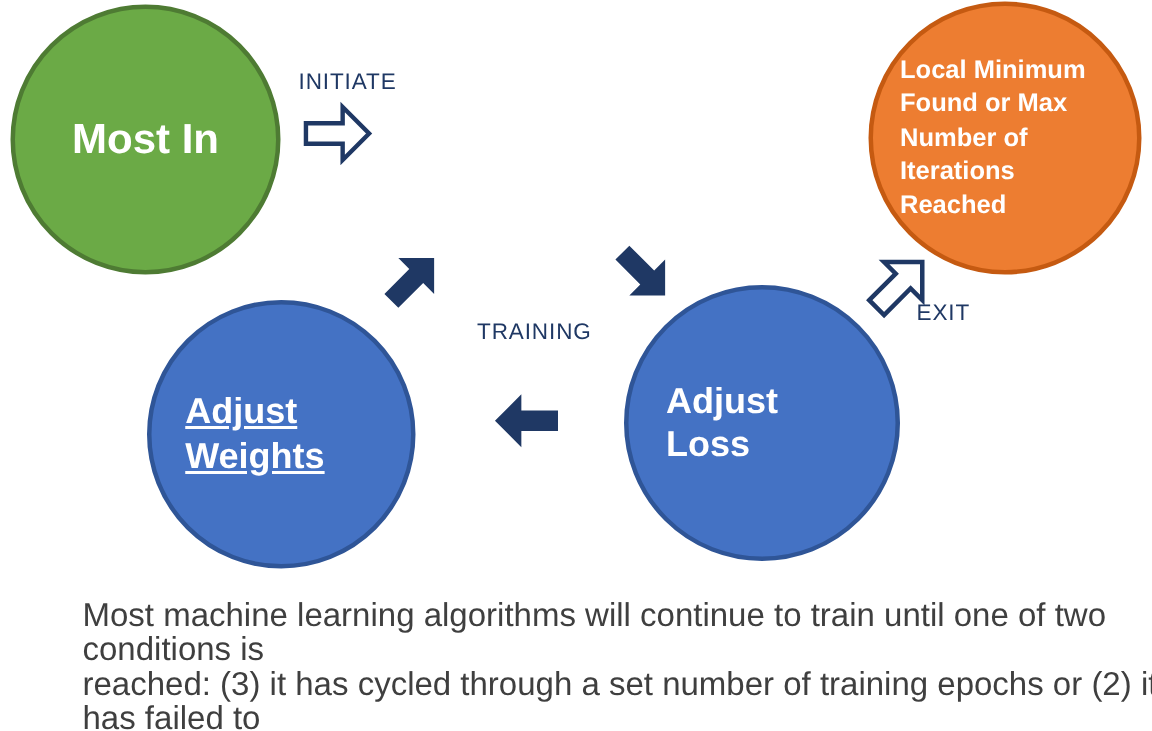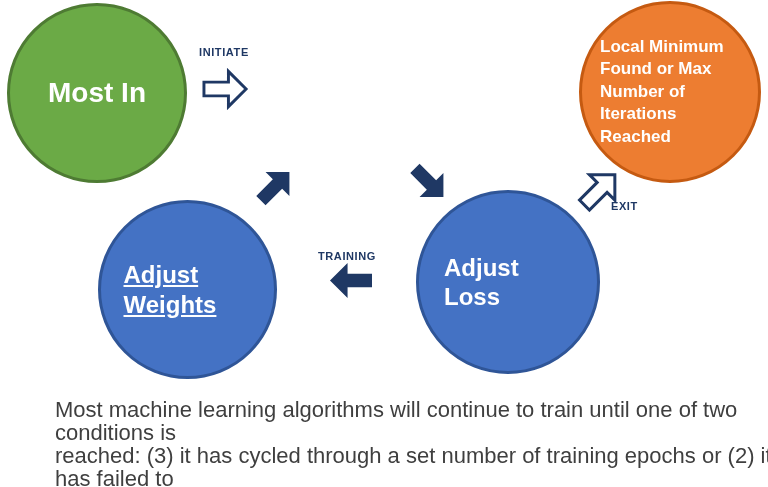--- a/index.html
+++ b/index.html
@@ -40,28 +40,28 @@
   .arrow { position: absolute; }
   .arrow svg { display: block; }
   .arrow-initiate { left: 202px; top: 66px;  width: 47px; height: 46px; }
   .arrow-pred-to-loss { left: 407px; top: 161px; width: 45px; height: 44px; transform: rotate(45deg); }
   .arrow-adjust-to-pred { left: 253px; top: 164px; width: 45px; height: 44px; transform: rotate(-45deg); }
   .arrow-loss-to-adjust { left: 327px; top: 259px; width: 47px; height: 43px; transform: rotate(180deg); }
   .arrow-exit { left: 576px; top: 166px; width: 48px; height: 47px; transform: rotate(-45deg); }
 
   .edge-label {
     position: absolute;
-    font-size: 11px;
-    font-weight: 700;
+    font-size: 15px;
+    font-weight: 400;
     letter-spacing: 0.6px;
     color: #1F3864;
     white-space: nowrap;
   }
   .label-initiate { left: 199px; top: 46px; }
-  .label-training { left: 318px; top: 213px; margin-top: 37px; }
+  .label-training { left: 318px; top: 213px; }
   .label-exit     { left: 611px; top: 200px; }
 
   .caption {
     position: absolute;
     left: 10px;
     top: 398px;
     width: 752px;
     color: #3F3F3F;
     font-size: 22px;
     line-height: 23px;

